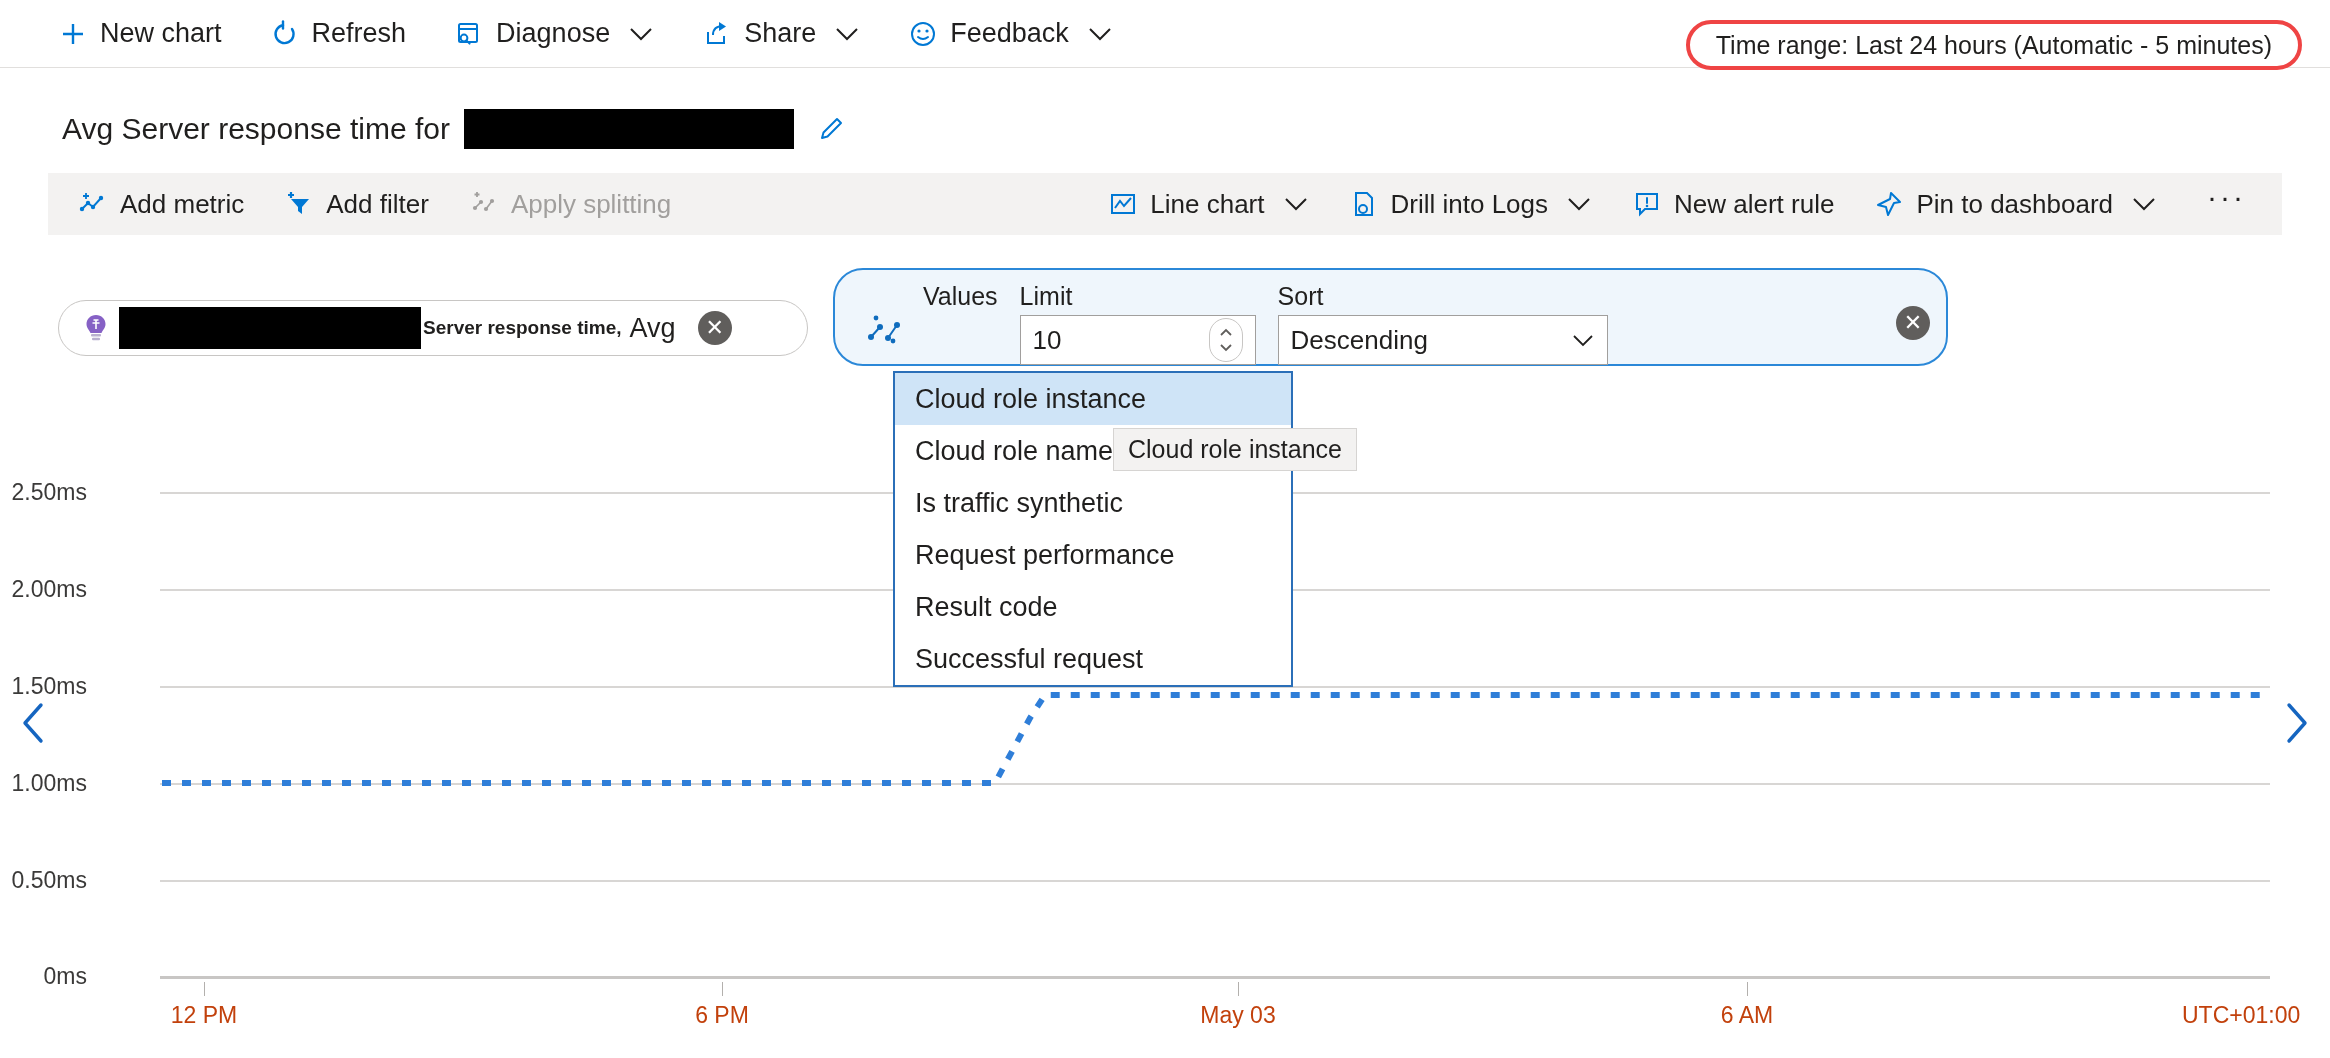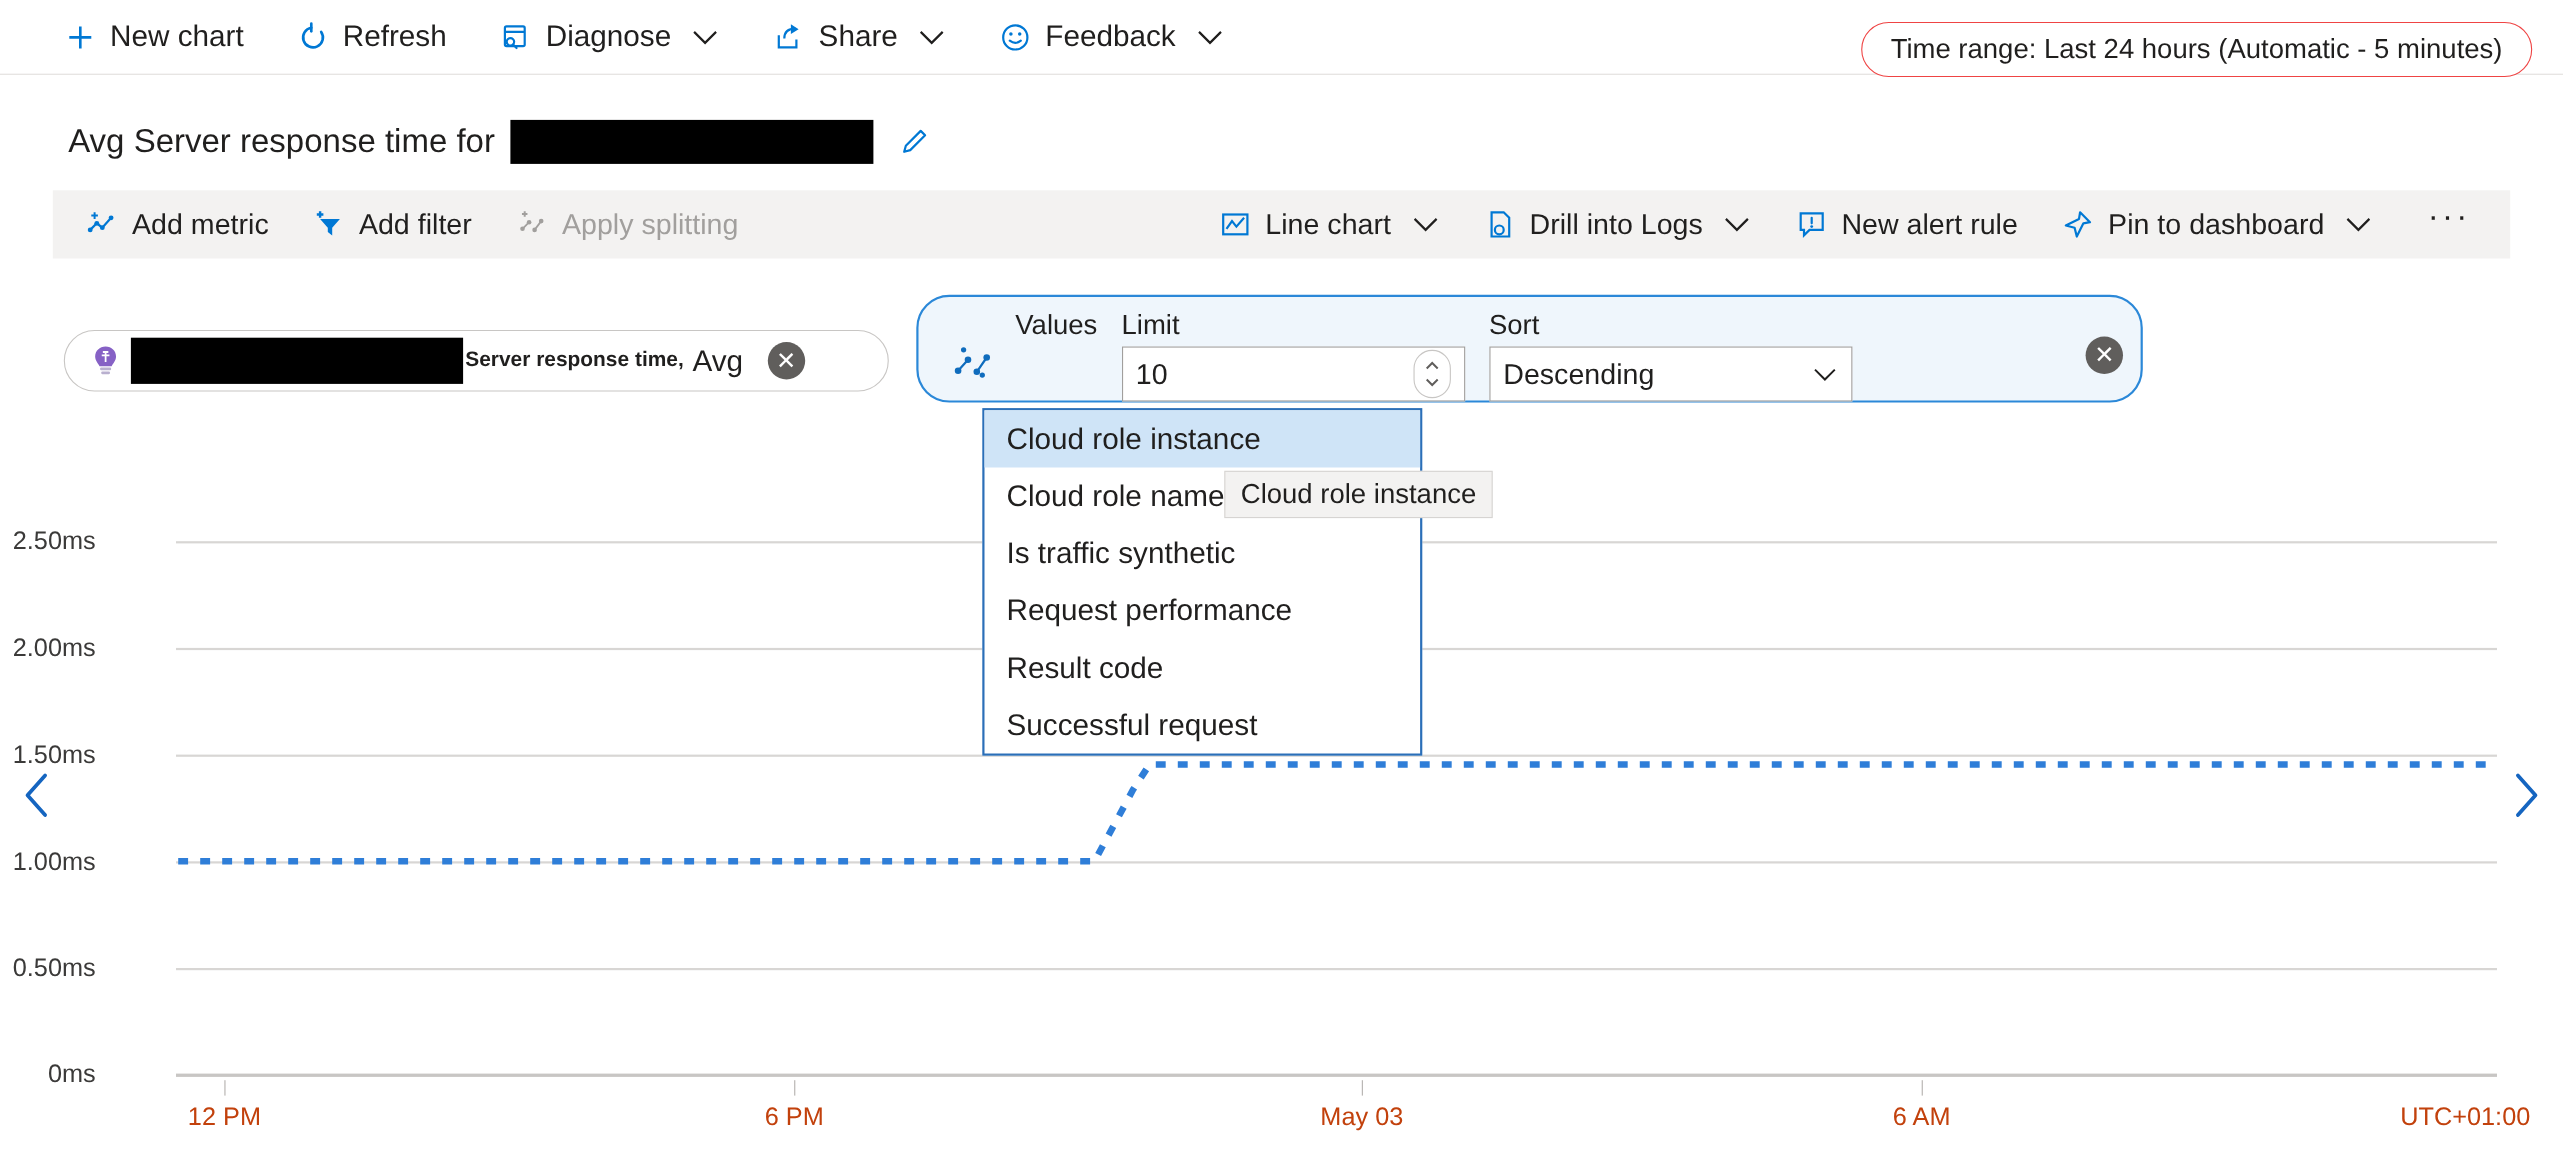--- a/index.html
+++ b/index.html
@@ -25,21 +25,21 @@
     font-size: 27px; color: #201f1e; cursor: pointer; white-space: nowrap;
     background: transparent; border: none; font-family: "Liberation Sans", sans-serif;
   }
   .cmd .glyph { display: inline-flex; align-items: center; justify-content: center; width: 30px; height: 30px; }
   .cmd .caret { margin-left: 6px; display: inline-flex; }
   .cmd.disabled { color: #a19f9d; cursor: default; }
 
   .timerange {
     position: absolute; right: 28px; top: 20px;
     height: 50px; padding: 0 26px;
-    border: 1px solid #ef4444; border-radius: 25px;
+    border: 4px solid #ef4444; border-radius: 25px;
     display: flex; align-items: center; font-size: 25px; color: #201f1e;
     background: #fff; cursor: pointer; white-space: nowrap;
   }
 
   
   .titlerow {
     position: absolute; left: 0; top: 88px; width: 2330px; height: 82px;
     display: flex; align-items: center; padding-left: 62px;
   }
   .title-text { font-size: 30px; color: #201f1e; white-space: nowrap; }
@@ -87,21 +87,21 @@
   }
   .split-icon { position: absolute; left: 28px; top: 40px; width: 42px; height: 42px; }
   .split-fields { position: absolute; left: 88px; top: 12px; display: flex; gap: 22px; }
   .field-label { font-size: 25px; color: #201f1e; margin-bottom: 4px; display:block;}
   .field-box {
     background: #fff; border: 1px solid #a19f9d; height: 50px;
     display: flex; align-items: center; padding: 0 12px;
     font-size: 26px; color: #201f1e;
   }
   .fb-values { width: 340px; }
-  .fb-limit  { width: 312px; }
+  .fb-limit  { width: 236px; }
   .fb-sort   { width: 330px; }
   .placeholder-italic { font-style: italic; color: #201f1e; }
   .caret-sm { margin-left: auto; display:inline-flex; }
   .spinner {
     margin-left: auto; width: 34px; height: 44px; border: 1px solid #c8c6c4; border-radius: 17px;
     display: flex; flex-direction: column; align-items: center; justify-content: center;
     gap: 4px; background: #fff; cursor: pointer;
   }
   .panel-close {
     position: absolute; right: 16px; top: 36px;

